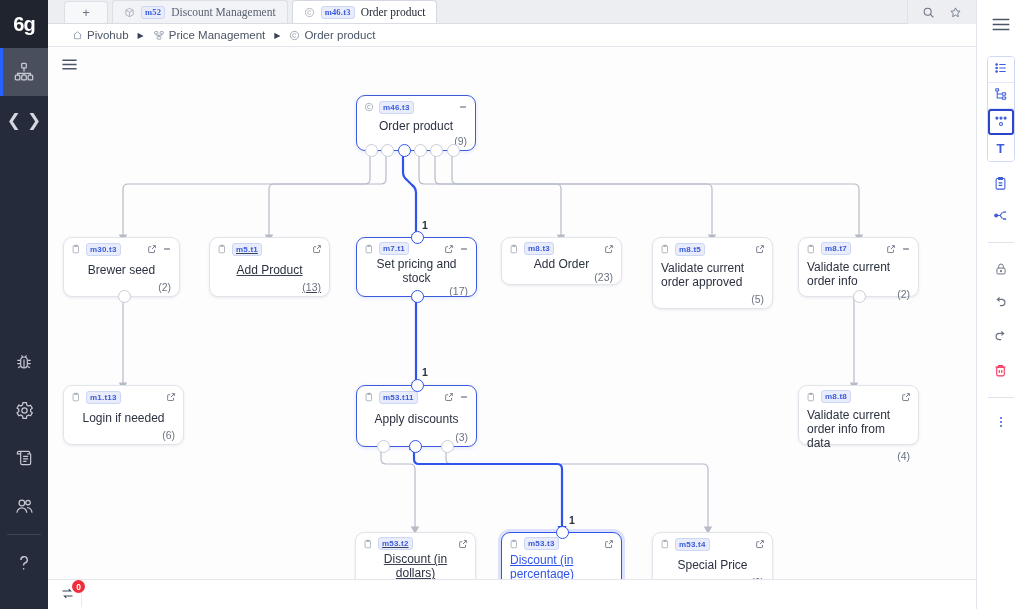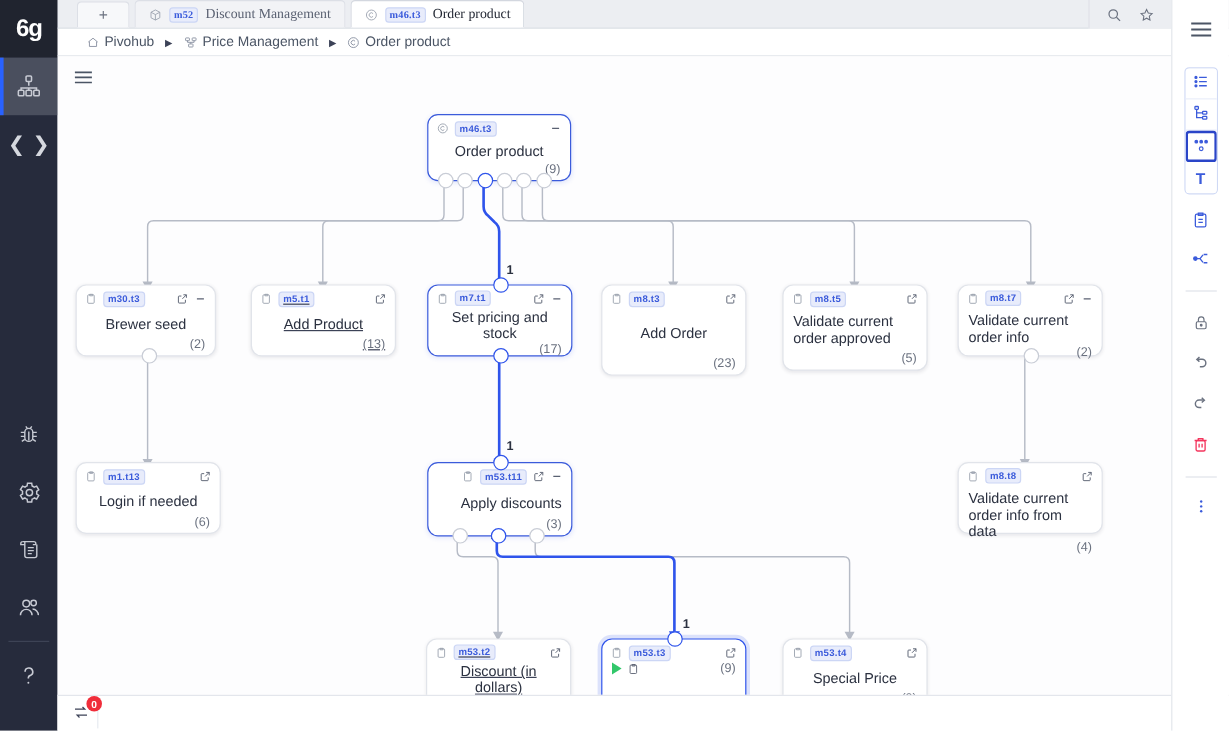--- a/index.html
+++ b/index.html
@@ -484,21 +484,21 @@
         </span>
       </div>
       <div class="n-title">Set pricing and stock</div>
       <div class="n-foot">
         <span class="n-count">(17)</span>
       </div>
       <span class="port b top" style="left:54px;"></span>
       <span class="port b" style="left:54px;"></span>
     </div>
 
-    <div class="node" style="left:453px; top:190px; width:121px; height:76px;">
+    <div class="node" style="left:453px; top:190px; width:121px; height:48px;">
       <div class="n-head">
         <span class="n-ico">
           <svg width="10" height="10" viewBox="0 0 24 24" fill="none" stroke="currentColor" stroke-width="1.8">
               <rect x="5" y="4" width="13" height="17" rx="2"></rect>
               <path d="M9 3h6v3H9z"></path>
             </svg>
         </span>
         <span class="badge-id">m8.t3</span>
         <span class="n-head-r">
           <span class="n-act">
@@ -586,21 +586,21 @@
               </svg>
           </span>
         </span>
       </div>
       <div class="n-title">Login if needed</div>
       <div class="n-foot">
         <span class="n-count">(6)</span>
       </div>
     </div>
 
-    <div class="node high" style="left:308px; top:338px; width:121px; height:62px;align-items:flex-end;">
+    <div class="node high" style="left:308px; top:338px; width:121px; height:62px;">
       <div class="n-head">
         <span class="n-ico">
           <svg width="10" height="10" viewBox="0 0 24 24" fill="none" stroke="currentColor" stroke-width="1.8">
               <rect x="5" y="4" width="13" height="17" rx="2"></rect>
               <path d="M9 3h6v3H9z"></path>
             </svg>
         </span>
         <span class="badge-id">m53.t11</span>
         <span class="n-head-r">
           <span class="n-act">
@@ -684,20 +684,23 @@
         </span>
         <span class="badge-id">m53.t3</span>
         <span class="n-head-r">
           <span class="n-act">
             <svg width="10" height="10" viewBox="0 0 24 24" fill="none" stroke="currentColor" stroke-width="1.9">
                 <path d="M14 4h6v6M20 4l-8 8"></path>
                 <path d="M18 14v5a1.5 1.5 0 0 1-1.5 1.5h-11A1.5 1.5 0 0 1 4 19V8a1.5 1.5 0 0 1 1.5-1.5H10"></path>
               </svg>
           </span>
         </span>
+      </div>
+      <div class="n-title left" style="padding-top:3px">
+        <a href="#">Discount (in percentage)</a>
       </div>
       <div class="n-foot">
         <span class="n-runicons">
           <span class="tri"></span>
           <span style="display:flex;color:#5a6172">
             <svg width="10" height="11" viewBox="0 0 24 24" fill="none" stroke="currentColor" stroke-width="1.8">
                 <rect x="5" y="4" width="13" height="17" rx="2"></rect>
                 <path d="M9 3h6v3H9z"></path>
               </svg>
           </span>

